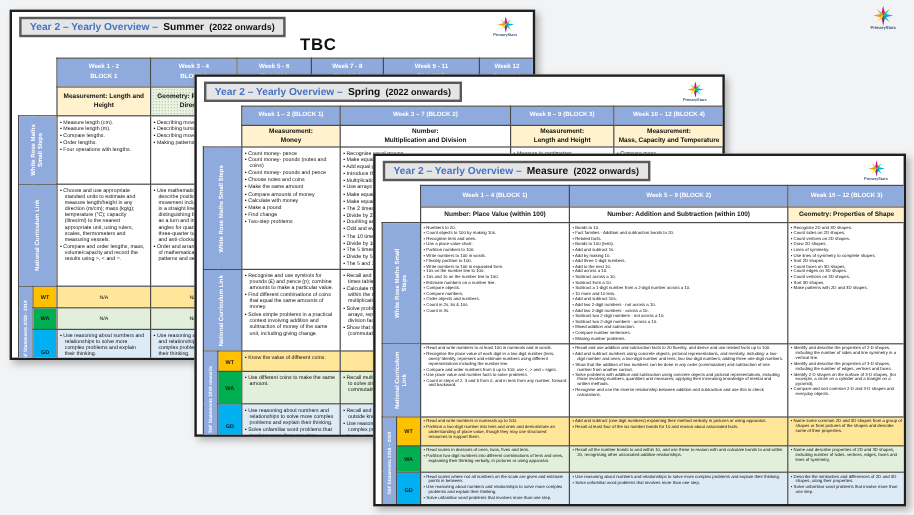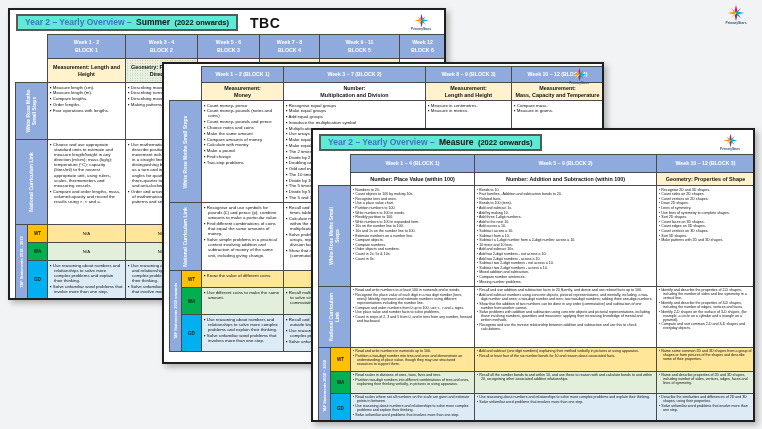--- a/index.html
+++ b/index.html
@@ -2,25 +2,25 @@
 <html><head>
 <meta charset="utf-8">
 <style>
   html,body{margin:0;padding:0}
   body{width:762px;height:429px;background:#f2f3f4;font-family:"Liberation Sans",sans-serif;position:relative;overflow:hidden}
   .page{position:absolute;background:#fff;border:2px solid #1f1f1f;box-shadow:3px 3px 6px rgba(0,0,0,.28);box-sizing:border-box;padding:2px 4px;overflow:hidden}
   #p-summer{left:8px;top:8px;width:438px;height:292px;z-index:1}
   #p-spring{left:162px;top:62px;width:442px;height:302px;z-index:2}
   #p-autumn{left:311px;top:128px;width:444px;height:294px;z-index:3}
   .titlerow{display:flex;align-items:flex-start;gap:12px;margin:2px 0 3px 2px}
-  .titlebox{border:2px solid #595959;background:#5eead4;padding:1px 7px 2px;font-weight:bold;font-size:8.5px;white-space:nowrap}
+  .titlebox{border:2px solid #595959;background:#e5e5e5;padding:1px 7px 2px;font-weight:bold;font-size:8.5px;white-space:nowrap}
   .t-pre{color:#4472C4}
   .t-term{color:#111;margin:0 2px}
   .t-suf{font-size:7.5px;color:#111}
-  .tbc{font-size:14px;font-weight:bold;color:#111;letter-spacing:.5px;margin-top:1px}
+  .tbc{font-size:14px;font-weight:bold;color:#111;letter-spacing:.5px;margin-top:15px}
   .logo{position:absolute;top:3px;right:9px;width:28px;text-align:center;line-height:0}
   .logo svg{display:inline-block}
   .logo-text{font-size:3.2px;line-height:1;color:#33527e;font-weight:bold;margin-top:0}
   #canvas-logo{position:absolute;top:4px;right:11px;z-index:0;width:30px;text-align:center;line-height:0}
   #canvas-logo .logo-text{font-size:3.4px}
   table.grid{border-collapse:collapse;table-layout:fixed;margin-left:1px}
   .grid td,.grid th{border:1px solid #4a4a4a;vertical-align:top;overflow:hidden;padding:0;box-sizing:border-box}
   .corner{border:none!important;background:transparent}
   .wk{background:#8FAADC;color:#fff;font-size:5.2px;font-weight:bold;text-align:center;vertical-align:middle!important;line-height:1.35}
   .subj{font-size:5.4px;font-weight:bold;color:#111;text-align:center;vertical-align:middle!important;white-space:pre-line;line-height:1.15;padding:1px!important}
@@ -274,20 +274,27 @@
           </td>
       <td class="cell bg-gd">
             <ul></ul>
           </td>
     </tr>
   </tbody>
     </table>
 </div>
 
 <div class="page" id="p-spring">
+  <div class="titlerow">
+    <div class="titlebox">
+      <span class="t-pre">Year 2 – Yearly Overview –</span>
+      <span class="t-term">Spring</span>
+      <span class="t-suf">(2022 onwards)</span>
+    </div>
+  </div>
   <div class="logo">
     <span><svg width="15" height="15" viewBox="0 0 24 24">
           <polygon points="12,1 14,10 12,12 10,10" fill="#ec008c"></polygon>
           <polygon points="23,12 14,14 12,12 14,10" fill="#00aeef"></polygon>
           <polygon points="12,23 10,14 12,12 14,14" fill="#92278f"></polygon>
           <polygon points="1,12 10,10 12,12 10,14" fill="#f7941d"></polygon>
           <polygon points="19,5 14.5,11 12,12 13,9.5" fill="#39b54a"></polygon>
           <polygon points="5,19 9.5,13 12,12 11,14.5" fill="#ffde17"></polygon>
           <polygon points="19,19 13,14.5 12,12 14.5,13" fill="#00a79d"></polygon>
           <polygon points="5,5 11,9.5 12,12 9.5,11" fill="#8dc63f"></polygon>

